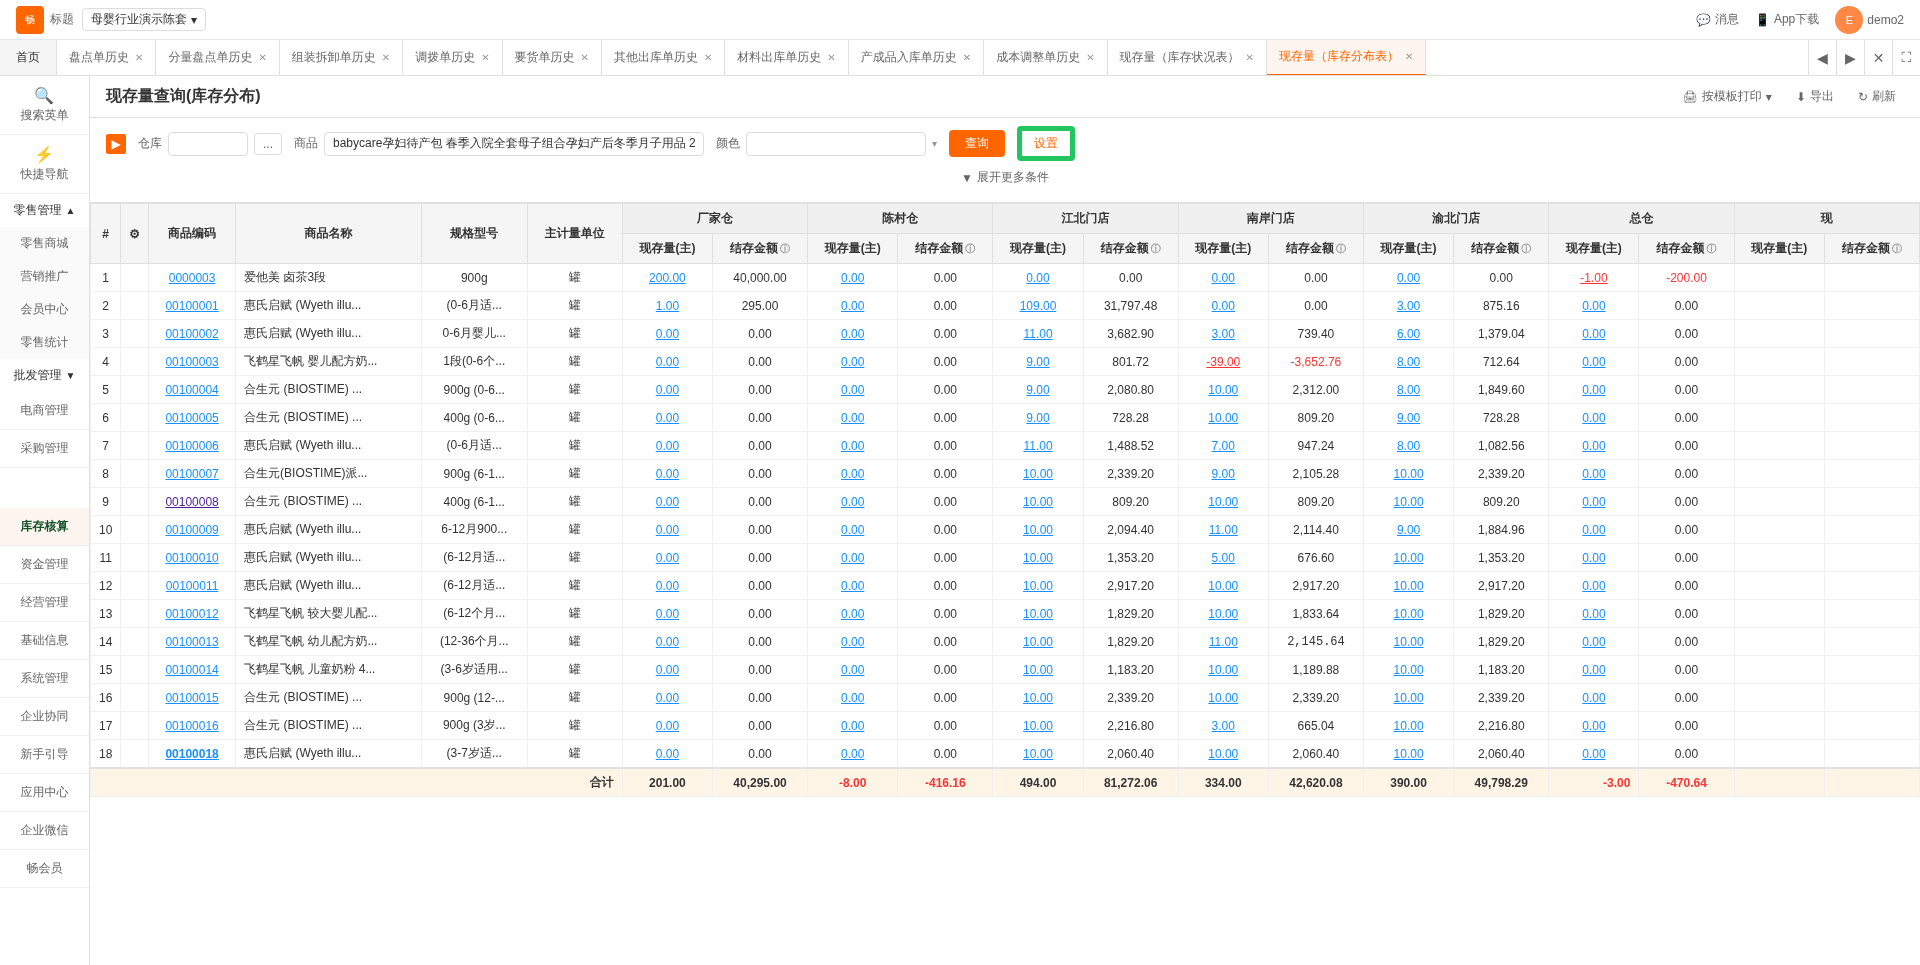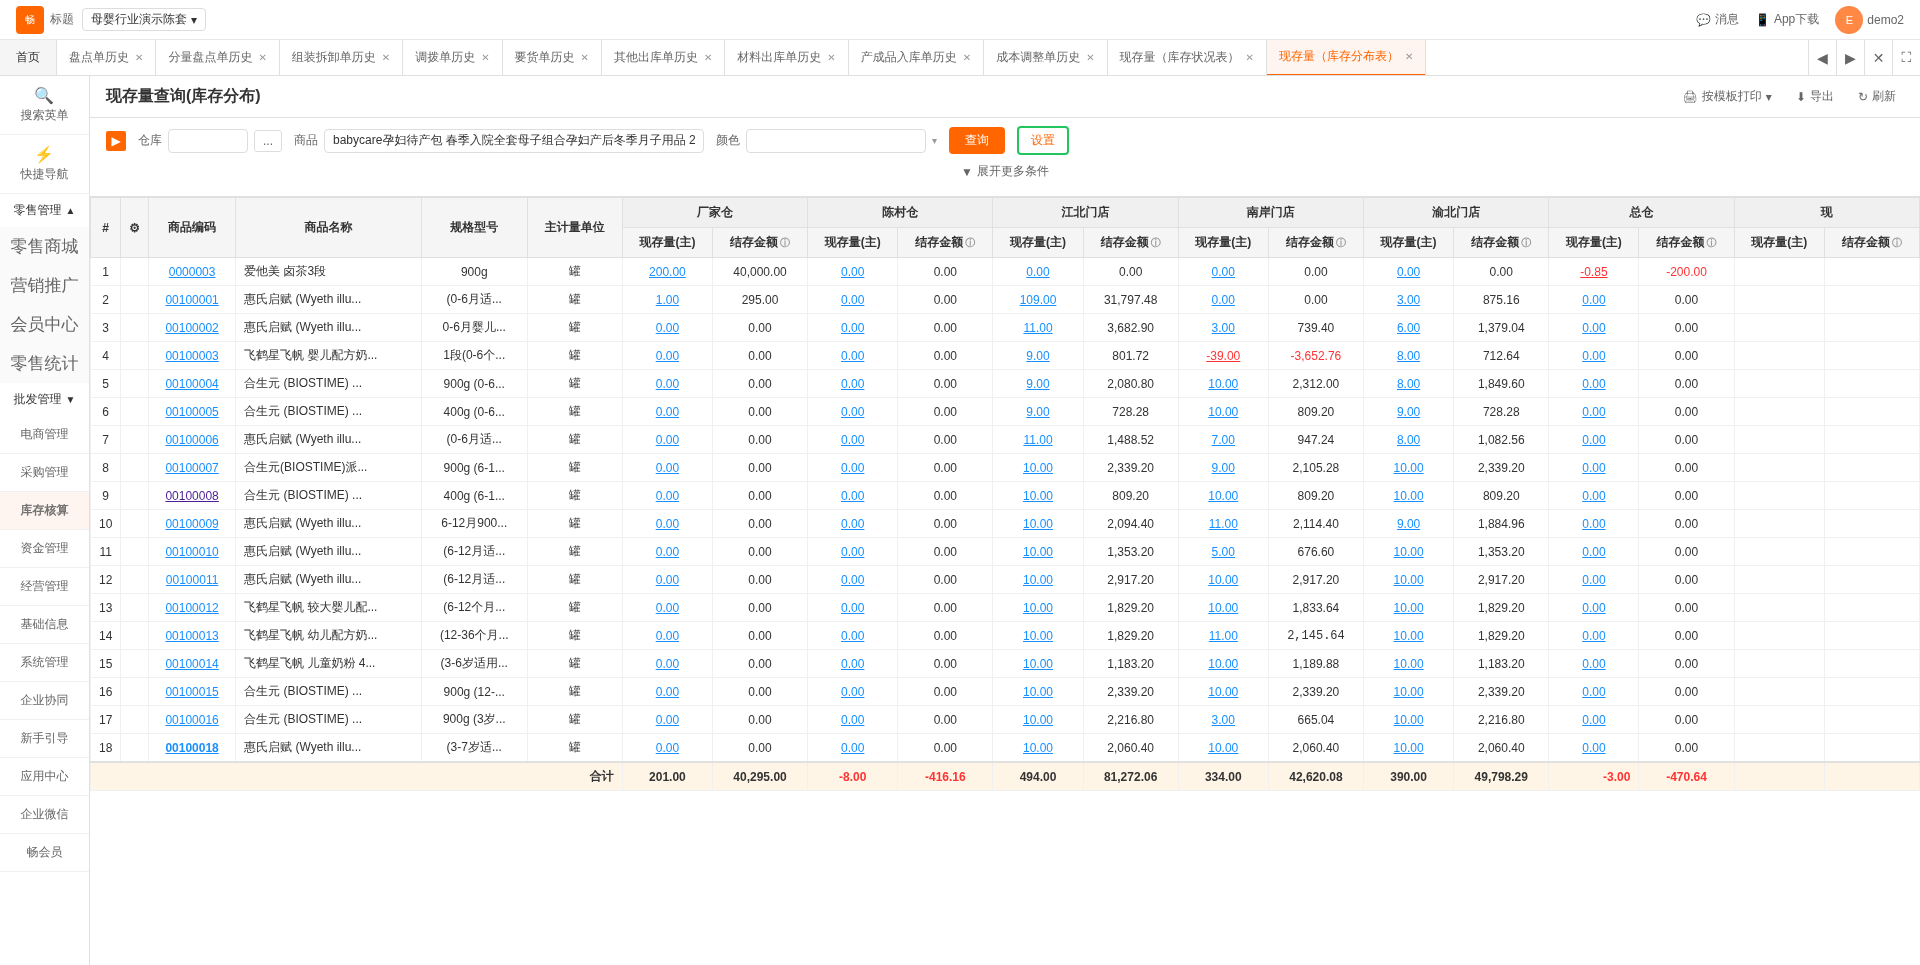--- a/index.html
+++ b/index.html
@@ -24,44 +24,44 @@
     .tab-item .tab-close { margin-left: 6px; color: #999; font-size: 10px; cursor: pointer; }
     .tab-nav-btns { display: flex; align-items: center; margin-left: auto; }
     .tab-nav-btn { width: 28px; height: 36px; display: flex; align-items: center; justify-content: center; cursor: pointer; border-left: 1px solid #e0e0e0; color: #666; font-size: 14px; }
 
     
     .main-layout { display: flex; height: calc(965px - 40px - 36px); }
 
     
     .sidebar { width: 90px; background: #fff; border-right: 1px solid #e0e0e0; overflow-y: auto; flex-shrink: 0; }
     .sidebar-item { padding: 10px 4px; text-align: center; cursor: pointer; font-size: 12px; color: #666; border-bottom: 1px solid #f0f0f0; }
-    .sidebar-item.active { color: #737373; background: #fff5f0; font-weight: bold; }
+    .sidebar-item.active { color: #14532d; background: #fff5f0; font-weight: bold; margin-top: 40px; }
     .sidebar-item .sidebar-icon { font-size: 16px; margin-bottom: 2px; }
     .sidebar-item-group { padding: 8px 4px; cursor: pointer; }
     .sidebar-item-group .group-label { display: flex; align-items: center; justify-content: center; gap: 4px; font-size: 12px; color: #333; }
     .sidebar-item-group .group-arrow { font-size: 10px; }
-    .sidebar-sub-item { padding: 8px 4px; text-align: center; font-size: 17px; color: #666; cursor: pointer; background: #fafafa; }
+    .sidebar-sub-item { padding: 8px 4px; text-align: center; font-size: 12px; color: #666; cursor: pointer; background: #fafafa; }
 
     
     .content { flex: 1; overflow: hidden; display: flex; flex-direction: column; }
     .page-header { padding: 8px 16px; background: #fff; border-bottom: 1px solid #e0e0e0; display: flex; align-items: center; justify-content: space-between; }
     .page-title { font-size: 16px; font-weight: bold; color: #333; }
     .header-actions { display: flex; align-items: center; gap: 8px; }
     .header-btn { display: flex; align-items: center; gap: 4px; padding: 4px 8px; border: none; background: none; cursor: pointer; font-size: 12px; color: #666; }
 
     
     .search-area { background: #fff; padding: 8px 16px; border-bottom: 1px solid #e0e0e0; }
     .search-row { display: flex; align-items: center; gap: 12px; flex-wrap: wrap; }
     .search-field { display: flex; align-items: center; gap: 6px; }
     .search-label { font-size: 12px; color: #666; white-space: nowrap; }
     .search-input { border: 1px solid #ddd; border-radius: 4px; padding: 4px 8px; font-size: 12px; width: 80px; color: #333; }
     .search-input-wide { border: 1px solid #ddd; border-radius: 4px; padding: 4px 8px; font-size: 12px; width: 380px; color: #333; }
     .search-input-color { border: 1px solid #ddd; border-radius: 4px; padding: 4px 8px; font-size: 12px; width: 180px; color: #333; }
     .search-btn { background: #ff6600; color: white; border: none; border-radius: 4px; padding: 5px 16px; cursor: pointer; font-size: 12px; }
-    .settings-btn { background: #fff; color: #ff6600; border: 2px solid #22c55e; border-radius: 4px; padding: 4px 12px; cursor: pointer; font-size: 12px; }
+    .settings-btn { background: #fff; color: #ff6600; border: 5px solid #22c55e; border-radius: 4px; padding: 4px 12px; cursor: pointer; font-size: 12px; }
     .expand-btn { display: flex; align-items: center; gap: 4px; cursor: pointer; font-size: 12px; color: #666; padding: 4px 8px; }
     .expand-row { display: flex; justify-content: center; padding: 4px 0; }
     .orange-arrow { width: 20px; height: 20px; background: #ff6600; color: white; display: flex; align-items: center; justify-content: center; border-radius: 2px; cursor: pointer; font-size: 12px; flex-shrink: 0; }
     .ellipsis-btn { border: 1px solid #ddd; background: #fff; padding: 3px 8px; border-radius: 3px; cursor: pointer; color: #666; font-size: 12px; }
 
     
     .table-container { flex: 1; overflow: auto; background: #fff; }
     table { width: 100%; border-collapse: collapse; font-size: 12px; }
     thead tr { background: #f5f5f5; }
     thead th { border: 1px solid #e0e0e0; padding: 6px 8px; text-align: center; font-weight: 600; color: #333; white-space: nowrap; position: sticky; top: 0; background: #f5f5f5; z-index: 1; }
@@ -260,21 +260,21 @@
     <td class="underline" style="color:#1890ff;">200.00</td>
     <td>40,000.00</td>
     <td class="underline" style="color:#1890ff;">0.00</td>
     <td>0.00</td>
     <td class="underline" style="color:#1890ff;">0.00</td>
     <td>0.00</td>
     <td style="color:#1890ff; text-decoration:underline; cursor:pointer;">0.00</td>
     <td style="color:inherit;">0.00</td>
     <td class="underline" style="color:#1890ff;">0.00</td>
     <td>0.00</td>
-    <td class="underline" style="color:#ff3333;">-0.85</td>
+    <td class="underline" style="color:#ff3333;">-1.00</td>
     <td style="color:#ff3333;">-200.00</td>
     <td></td>
     <td></td>
   </tr>
             <tr>
     <td>2</td>
     <td></td>
     <td class="underline" style="color:#1890ff;">00100001</td>
     <td class="text-left">惠氏启赋 (Wyeth illu...</td>
     <td>(0-6月适...</td>

